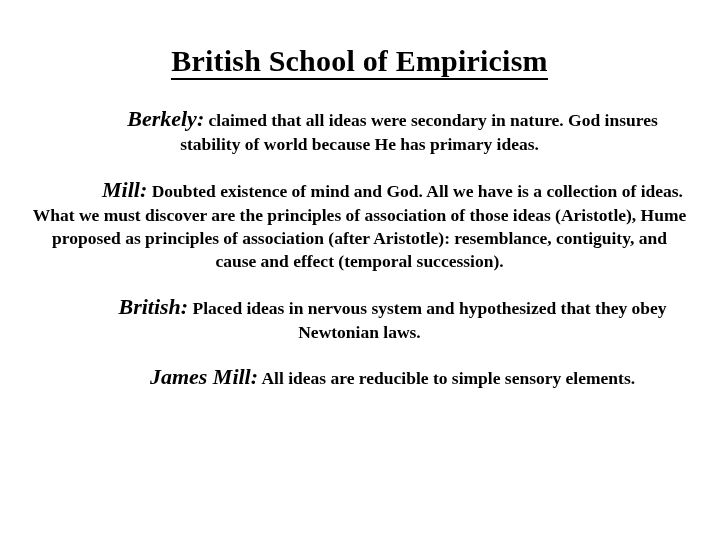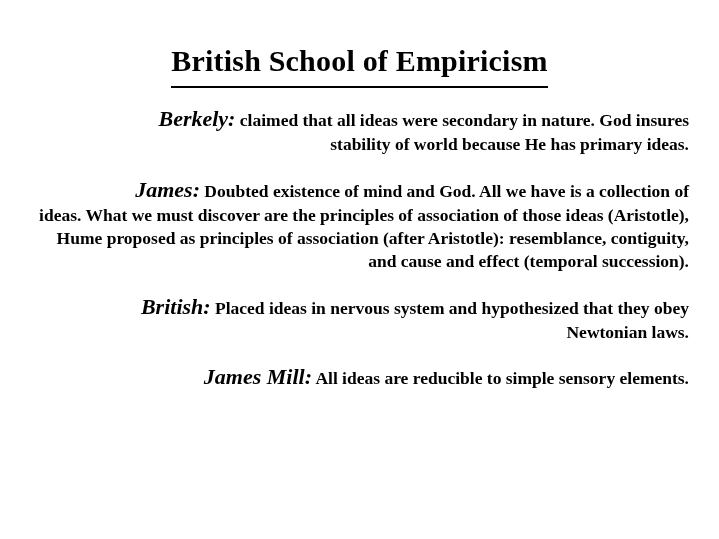--- a/index.html
+++ b/index.html
@@ -24,33 +24,33 @@
   .slide-title {
     text-align: center;
     font-size: 30px;
     font-weight: bold;
     letter-spacing: 0.2px;
     margin: 44px 0 0 0;
     padding: 0 20px;
   }
   .slide-title span {
     border-bottom: 2px solid #000;
-    padding-bottom: 9px;
+    padding-bottom: 1px;
     text-align: center;
   }
   .body {
     margin: 26px 30px 0 30px;
   }
   .para {
     font-size: 17.5px;
     font-weight: bold;
     line-height: 1.33;
     text-indent: 66px;
     margin: 0 0 18px 0;
-    text-align: right;
+    text-align: center;
   }
   .para:last-child {
     margin-bottom: 0;
   }
   .name {
     font-style: italic;
     font-size: 22px;
     font-weight: bold;
     font-family: "Liberation Serif", serif;
   }
@@ -64,21 +64,21 @@
     <span>British School of Empiricism</span>
   </h1>
 
   <div class="body">
 
     <p class="para">
       <span class="name">Berkely:</span><span> claimed that all ideas were secondary in nature.  God insures stability of world because He has primary ideas.</span>
     </p>
 
     <p class="para">
-      <span class="name">James:</span><span> Doubted existence of mind and God. All we have is  a collection  of ideas.  What we must discover are the principles of association of those ideas (Aristotle), Hume proposed as principles of association (after Aristotle): resemblance, contiguity, and cause and effect (temporal succession).</span>
+      <span class="name">Mill:</span><span> Doubted existence of mind and God. All we have is  a collection  of ideas.  What we must discover are the principles of association of those ideas (Aristotle), Hume proposed as principles of association (after Aristotle): resemblance, contiguity, and cause and effect (temporal succession).</span>
     </p>
 
     <p class="para">
       <span class="name">British:</span><span>  Placed ideas in nervous system and hypothesized that they obey Newtonian laws.</span>
     </p>
 
     <p class="para">
       <span class="name">James Mill:</span><span>  All ideas are reducible to simple sensory elements.</span>
     </p>
 

